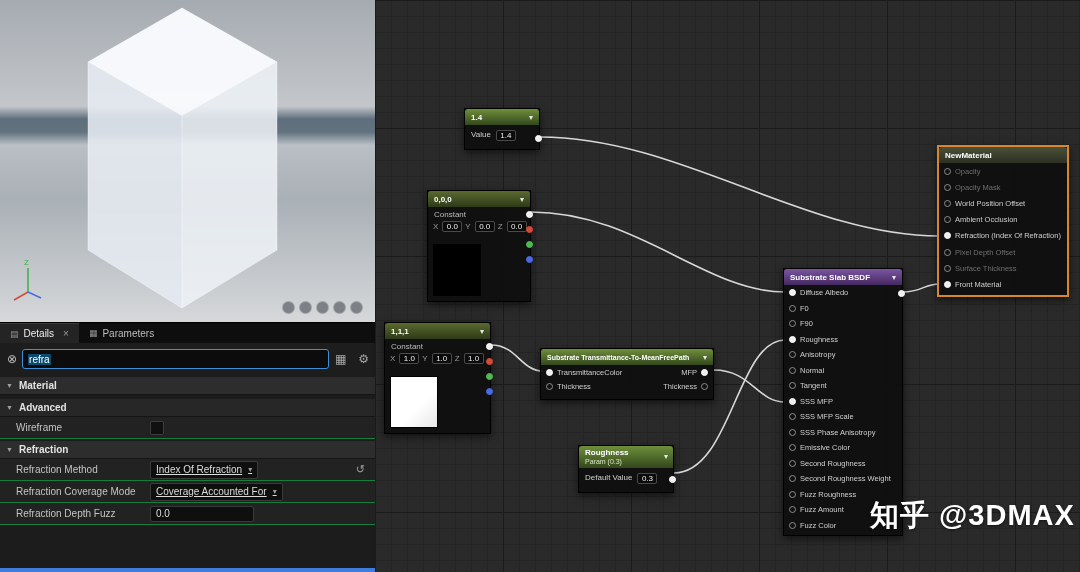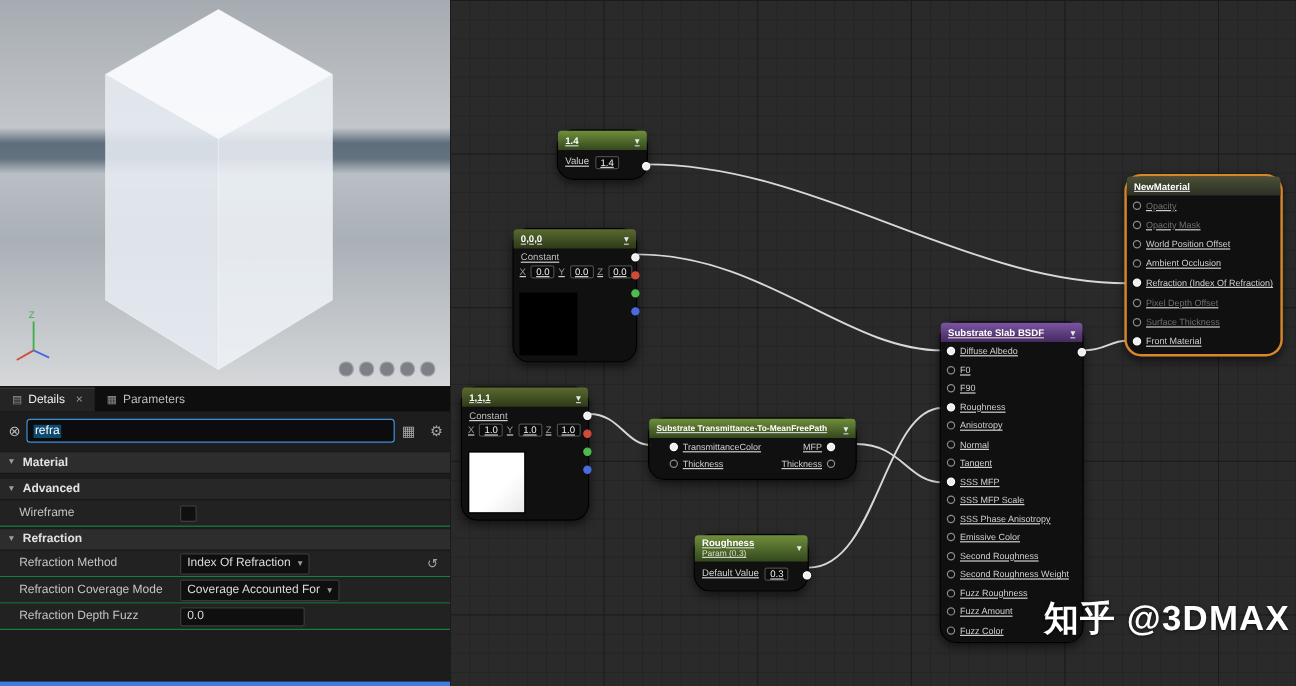--- a/index.html
+++ b/index.html
@@ -33,39 +33,39 @@
   .sel-text{background:#0c4a6e;color:#fff;padding:0 1px;font-size:10px;}
   .sr-ic{color:#a7a7a7;font-size:12px;margin:0 6px;}
   .sect{position:absolute;left:0;width:375px;height:18px;background:#2d2d2d;
     display:flex;align-items:center;gap:6px;padding-left:6px;box-sizing:border-box;
     color:#e3e3e3;font-weight:bold;border-bottom:1px solid #151515;}
   .sect .arr{font-size:7px;color:#9f9f9f;}
   .prow{position:absolute;left:0;width:375px;height:22px;background:#222;
     display:flex;align-items:center;border-bottom:1px solid #15803d;box-sizing:border-box;}
   .plabel{width:134px;padding-left:16px;color:#c4c4c4;flex:none;}
   .dropdown{height:16px;background:#0f0f0f;border:1px solid #3a3a3a;border-radius:2px;
-    display:flex;align-items:center;gap:6px;padding:0 5px;color:#dcdcdc;}
+    display:flex;align-items:center;gap:6px;padding:0 5px;color:#dcdcdc;text-decoration:underline;}
   .dropdown .caret{font-size:8px;color:#9a9a9a;}
   .checkbox{width:12px;height:12px;background:#101010;border:1px solid #3c3c3c;border-radius:2px;}
   .numinput{width:92px;height:14px;background:#0f0f0f;border:1px solid #3a3a3a;border-radius:2px;
     color:#dcdcdc;display:flex;align-items:center;padding:0 5px;}
   .reset-ic{margin-left:auto;margin-right:10px;color:#9f9f9f;font-size:11px;}
   .bluestrip{position:absolute;left:0;bottom:0;width:375px;height:5px;background:#3d7de0;}
 
   
   .graph{position:absolute;left:375px;top:0;width:705px;height:572px;background:#2a2a2a;
     background-image:
       linear-gradient(#1b1b1b 1px,transparent 1px),
       linear-gradient(90deg,#1b1b1b 1px,transparent 1px),
       linear-gradient(#242424 1px,transparent 1px),
       linear-gradient(90deg,#242424 1px,transparent 1px);
     background-size:128px 128px,128px 128px,16px 16px,16px 16px;}
   .wires{position:absolute;left:0;top:0;}
-  .node{position:absolute;background:#0f0f0fee;border:1px solid #000;border-radius:14px;
-    box-shadow:0 3px 8px rgba(0,0,0,.55);color:#cfcfcf;font-size:8px;text-decoration:underline;}
+  .node{position:absolute;background:#0f0f0fee;border:1px solid #000;border-radius:0;
+    box-shadow:0 3px 8px rgba(0,0,0,.55);color:#cfcfcf;font-size:8px;}
   .nhead{height:16px;display:flex;align-items:center;justify-content:space-between;
     padding:0 6px;border-radius:3px 3px 0 0;color:#fff;font-weight:bold;font-size:8px;}
   .nhead .caret{font-size:8px;color:#e8e8e8;font-weight:normal;}
   .hd-green{background:linear-gradient(#6f8f3b,#33471d);}
   .hd-olive{background:linear-gradient(#5a6a30,#2d3a18);}
   .hd-purple{background:linear-gradient(#7b55a2,#45295f);}
   .hd-mat{background:linear-gradient(#4a5038,#2c3024);}
   .nhead2{height:22px;flex-direction:column;align-items:flex-start;justify-content:center;
     line-height:9px;position:relative;}
   .nhead2 .sub{font-weight:normal;font-size:7px;color:#d7e3c2;}
@@ -80,21 +80,21 @@
   .pv-white{background:linear-gradient(135deg,#fff 60%,#e8e8e8);}
   .pin{width:5px;height:5px;border-radius:50%;border:1px solid #8d8d8d;display:inline-block;flex:none;}
   .pin.on{background:#efefef;border-color:#fff;}
   .pin-r{position:absolute;}
   .pin-red{background:#d24a3a;border-color:#d24a3a;}
   .pin-grn{background:#4dbb4d;border-color:#4dbb4d;}
   .pin-blu{background:#4a6ae0;border-color:#4a6ae0;}
   .prow-n{display:flex;align-items:center;gap:4px;height:15.5px;padding:0 5px;font-size:7.5px;}
   .prow-m{display:flex;align-items:center;gap:4px;height:16.2px;padding:0 5px;font-size:7.5px;}
   .dim{color:#6f6f6f;}
-  .tt-row{display:flex;align-items:center;justify-content:space-between;height:14px;padding:0 17px;font-size:7.5px;}
+  .tt-row{display:flex;align-items:center;justify-content:space-between;height:14px;padding:0 5px;font-size:7.5px;}
   .tt-left,.tt-right{display:flex;align-items:center;gap:4px;}
   .valrow{display:flex;align-items:flex-start;gap:5px;padding:5px 6px;}
   .node-mat{border:2px solid #d8862a;}
   .watermark{position:absolute;left:495px;top:496px;color:#fff;font-size:29px;font-weight:bold;
     text-shadow:0 1px 3px rgba(0,0,0,.6);letter-spacing:1px;}
 </style>
 </head>
 <body>
 
 <div id="app">

